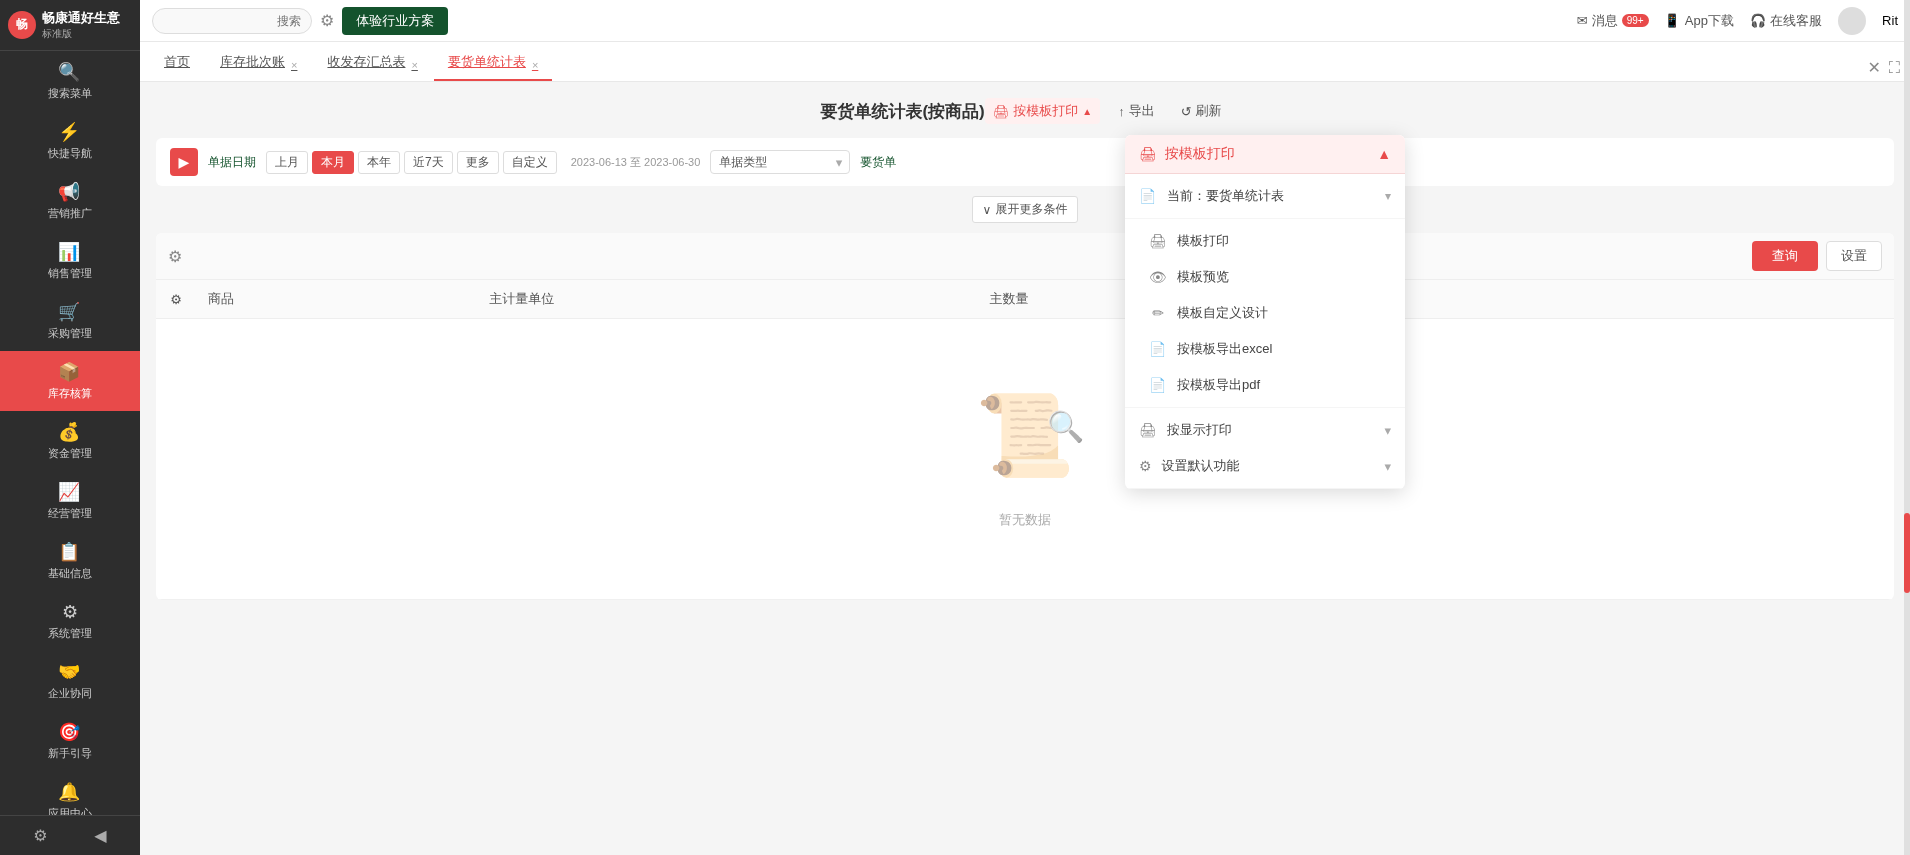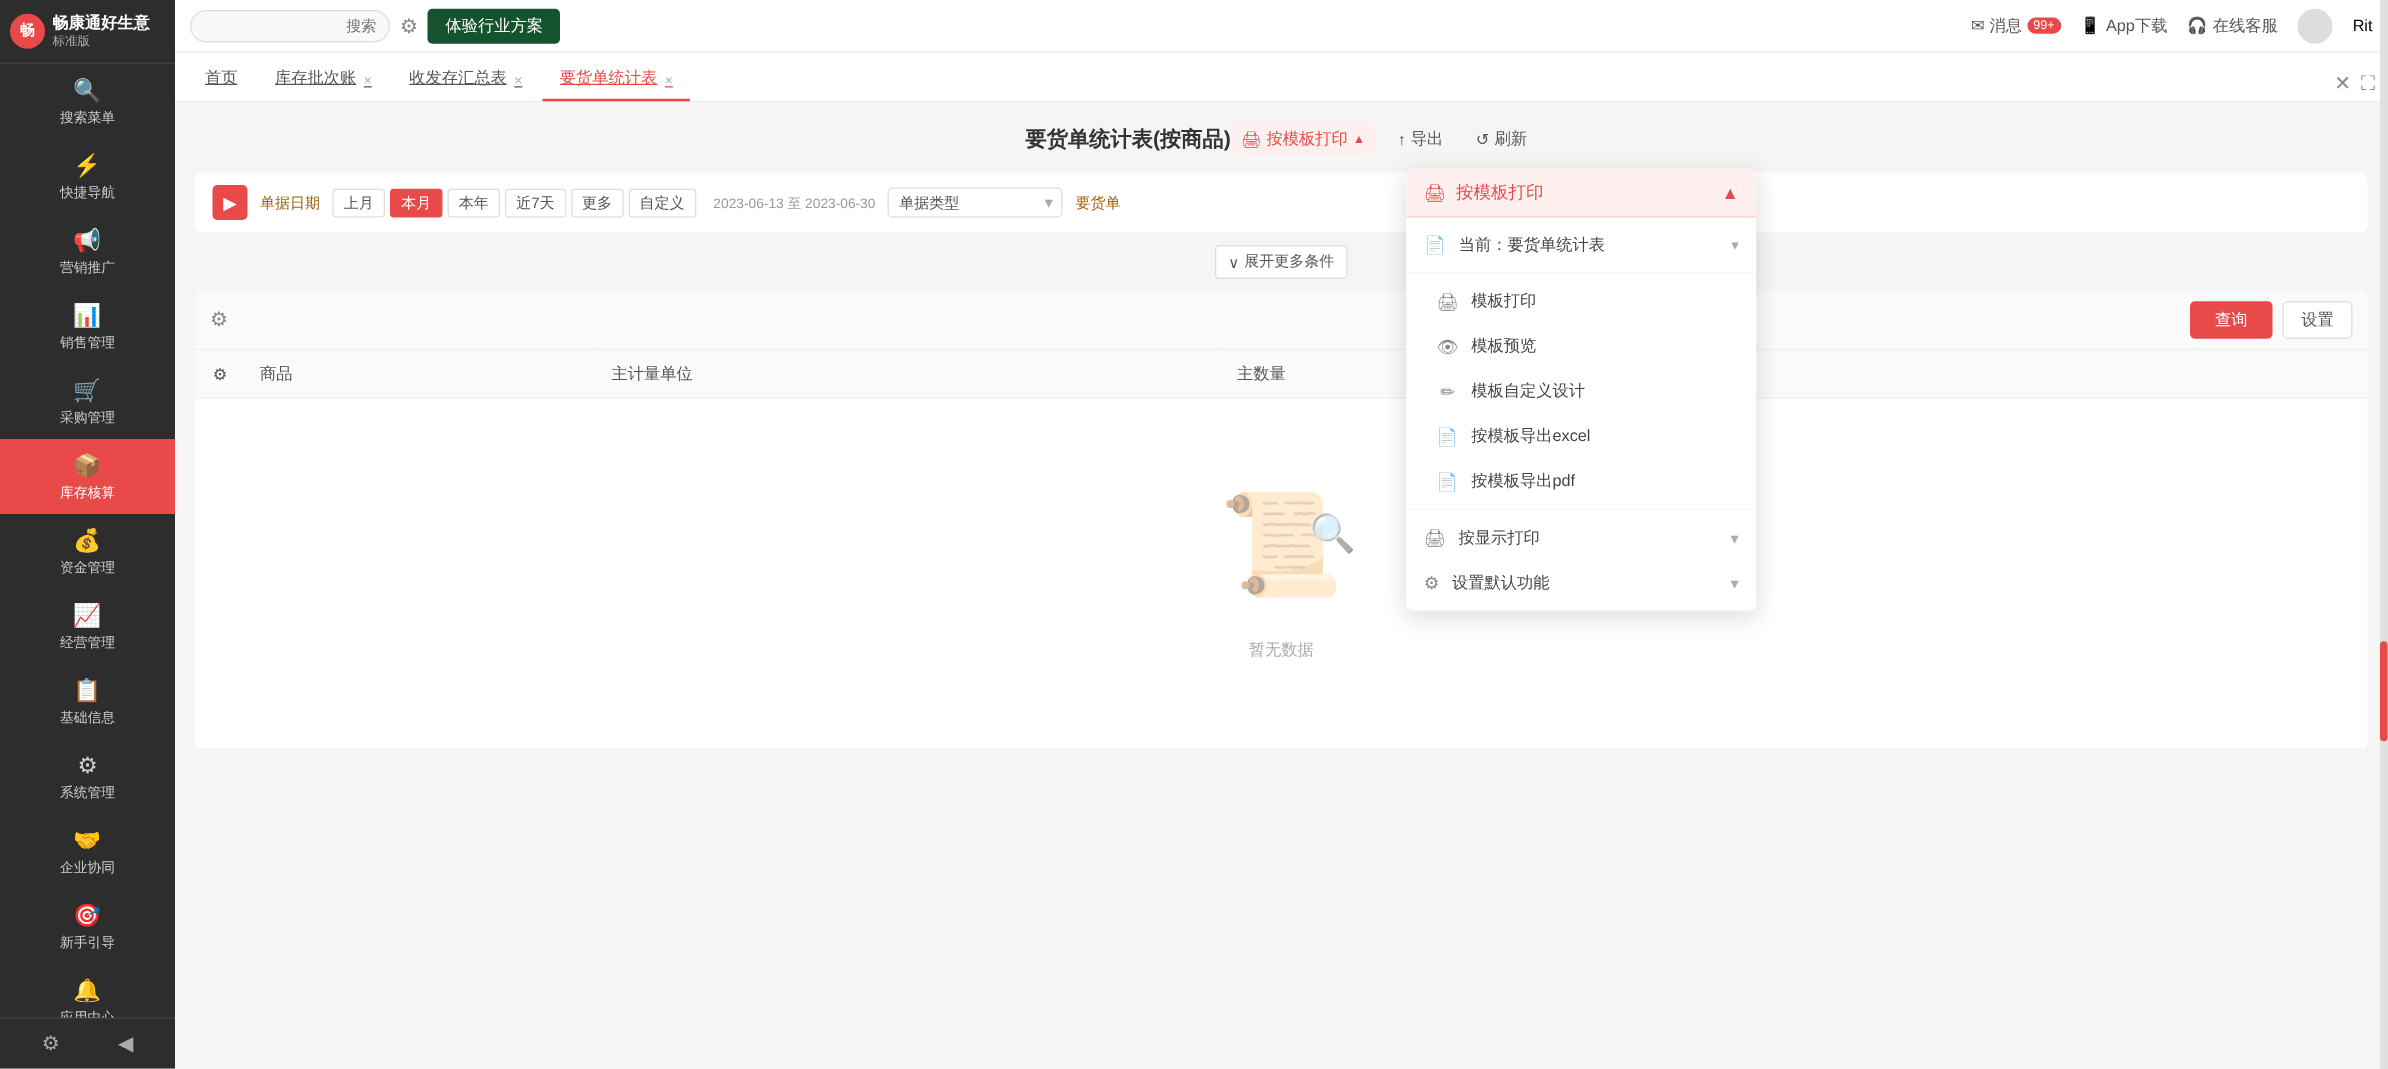--- a/index.html
+++ b/index.html
@@ -179,21 +179,21 @@
     }
     .filter-expand-btn {
       display: flex; align-items: center; justify-content: center;
       width: 28px; height: 28px;
       background: #e84a4a;
       border-radius: 4px;
       cursor: pointer;
       color: #fff;
       font-size: 14px;
     }
-    .filter-label { font-size: 12px; color: #a16207; }
+    .filter-label { font-size: 12px; color: #14532d; }
     .date-btns { display: flex; gap: 4px; align-items: flex-start; }
     .date-btn {
       padding: 2px 8px;
       border: 1px solid #ddd;
       border-radius: 3px;
       cursor: pointer;
       font-size: 12px;
       color: #555;
       background: #fff;
     }

